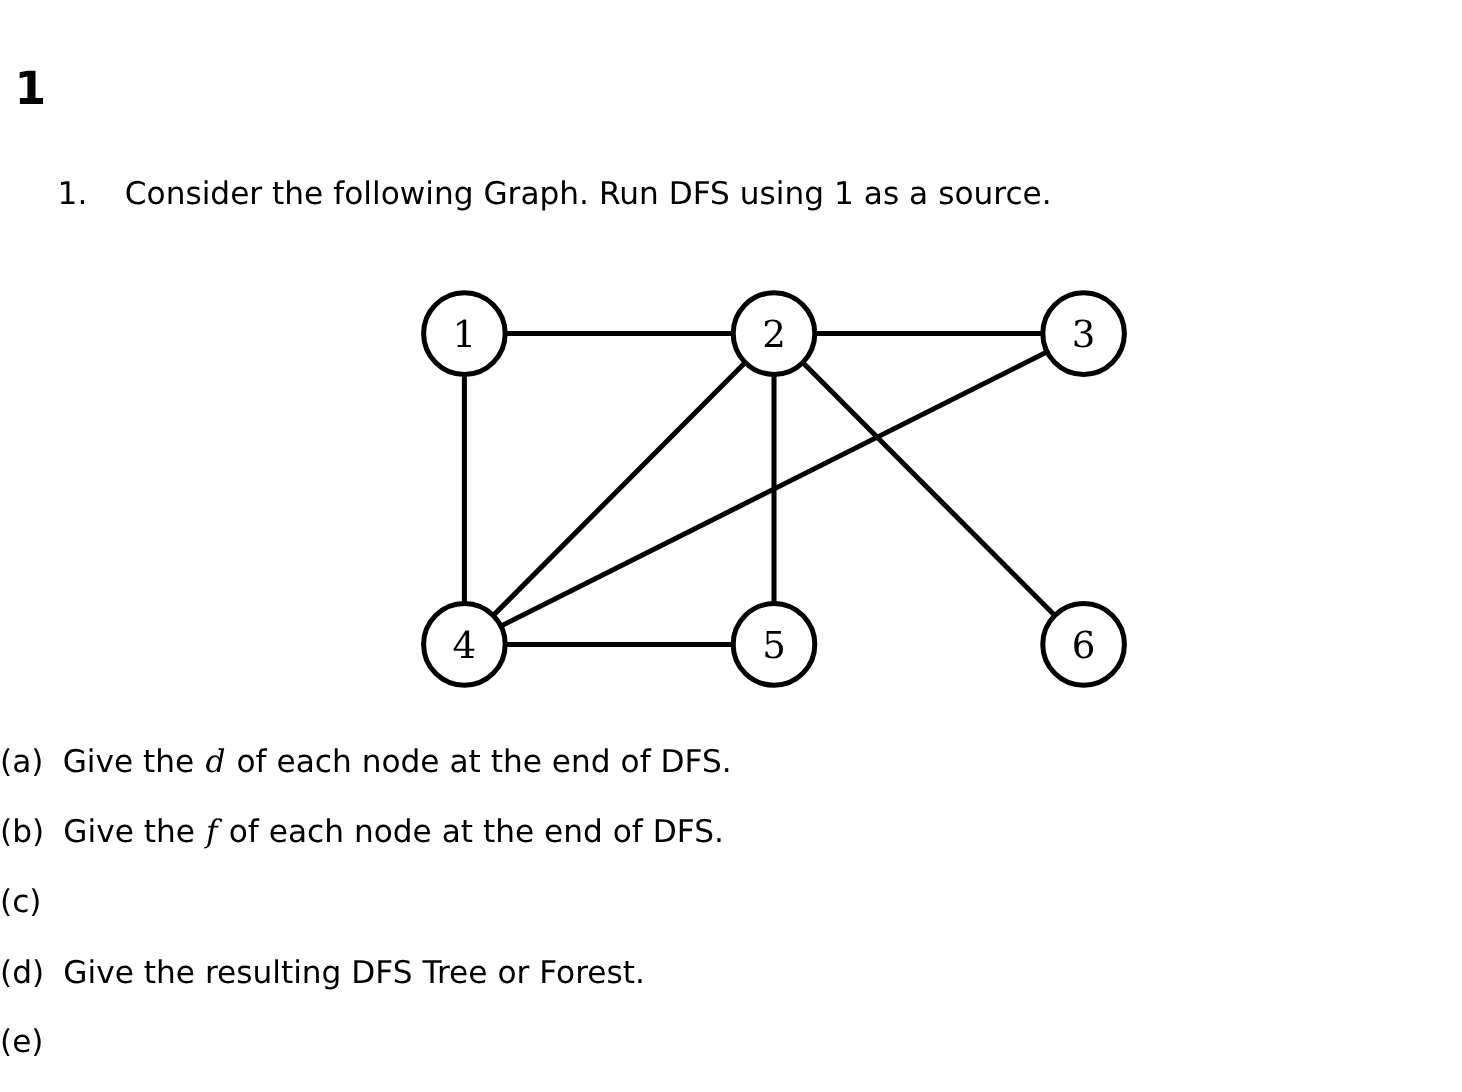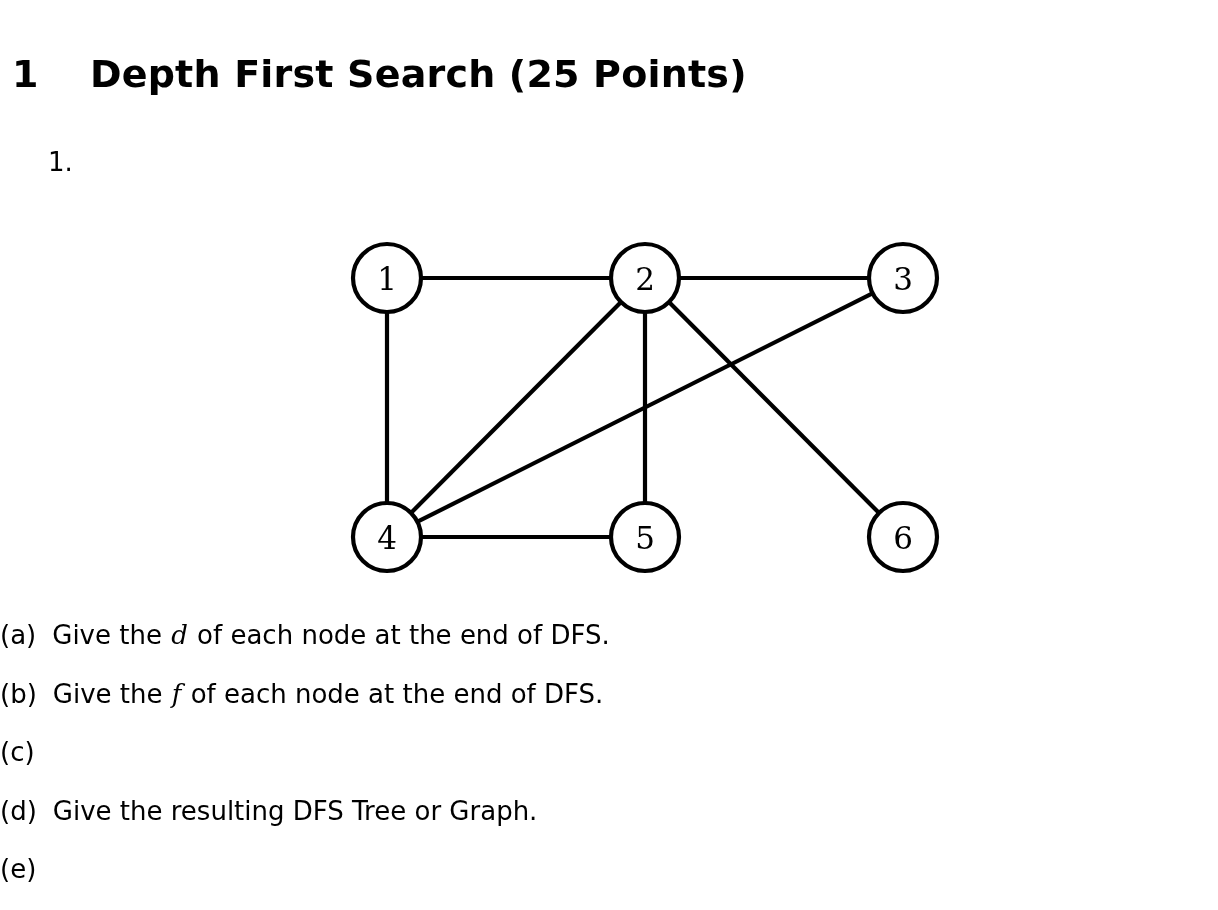--- a/index.html
+++ b/index.html
@@ -118,26 +118,26 @@
     font-family: "DejaVu Serif", serif;
     font-style: italic;
     padding: 0 1px;
   }
 </style>
 </head>
 <body>
 
 <div class="section-heading">
   <span class="section-number">1</span>
-  <span class="section-title">Depth First Search (25 Points)</span>
 </div>
 
 <div class="problem-list">
   <div class="problem-item">
     <span class="problem-marker">1.</span>
+    <span class="problem-text">Consider the following Graph. Run DFS using 1 as a source.</span>
   </div>
 </div>
 
 <div class="graph-figure">
   <svg class="graph-svg" width="1218" height="400" viewBox="0 0 1218 400">
     <g id="edges-layer">
         <line x1="419.5" y1="68" x2="612.5" y2="68" class="graph-edge" stroke="#000000" stroke-width="4.2"></line>
         <line x1="387" y1="100.5" x2="387" y2="294.5" class="graph-edge" stroke="#000000" stroke-width="4.2"></line>
         <line x1="677.5" y1="68" x2="870.5" y2="68" class="graph-edge" stroke="#000000" stroke-width="4.2"></line>
         <line x1="622.0635231368669" y1="91.02537793624596" x2="409.93647686313307" y2="303.97462206375405" class="graph-edge" stroke="#000000" stroke-width="4.2"></line>
@@ -182,18 +182,18 @@
   </div>
   <div class="sub-item">
     <span class="sub-marker">(b)</span>
     <span class="sub-text"><span>Give the </span><span class="mathvar">f</span><span> of each node at the end of DFS.</span></span>
   </div>
   <div class="sub-item">
     <span class="sub-marker">(c)</span>
   </div>
   <div class="sub-item">
     <span class="sub-marker">(d)</span>
-    <span class="sub-text">Give the resulting DFS Tree or Graph.</span>
+    <span class="sub-text">Give the resulting DFS Tree or Forest.</span>
   </div>
   <div class="sub-item">
     <span class="sub-marker">(e)</span>
   </div>
 </div>
 
 </body></html>

